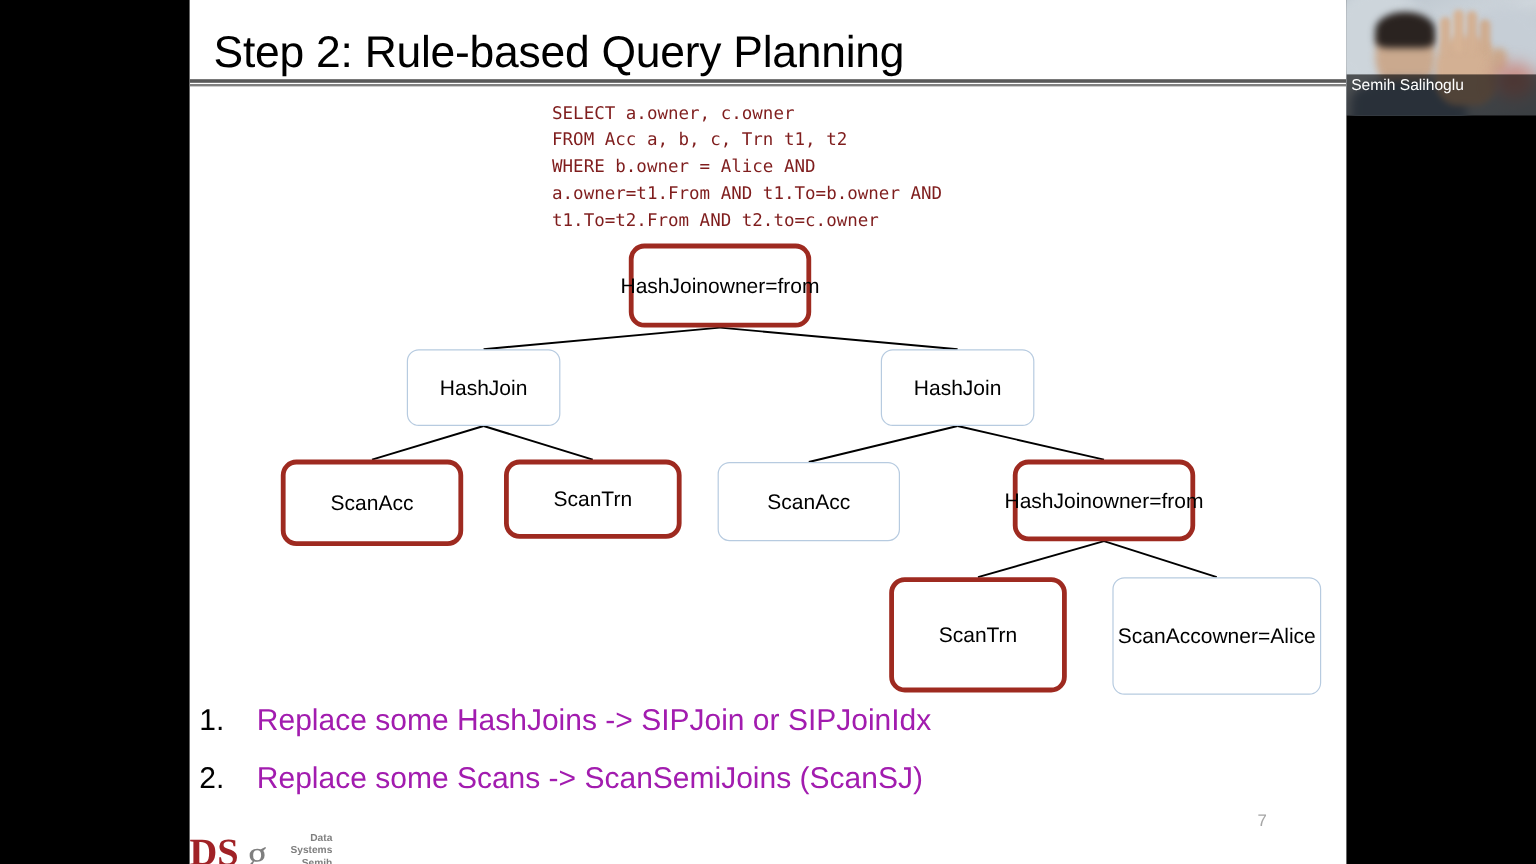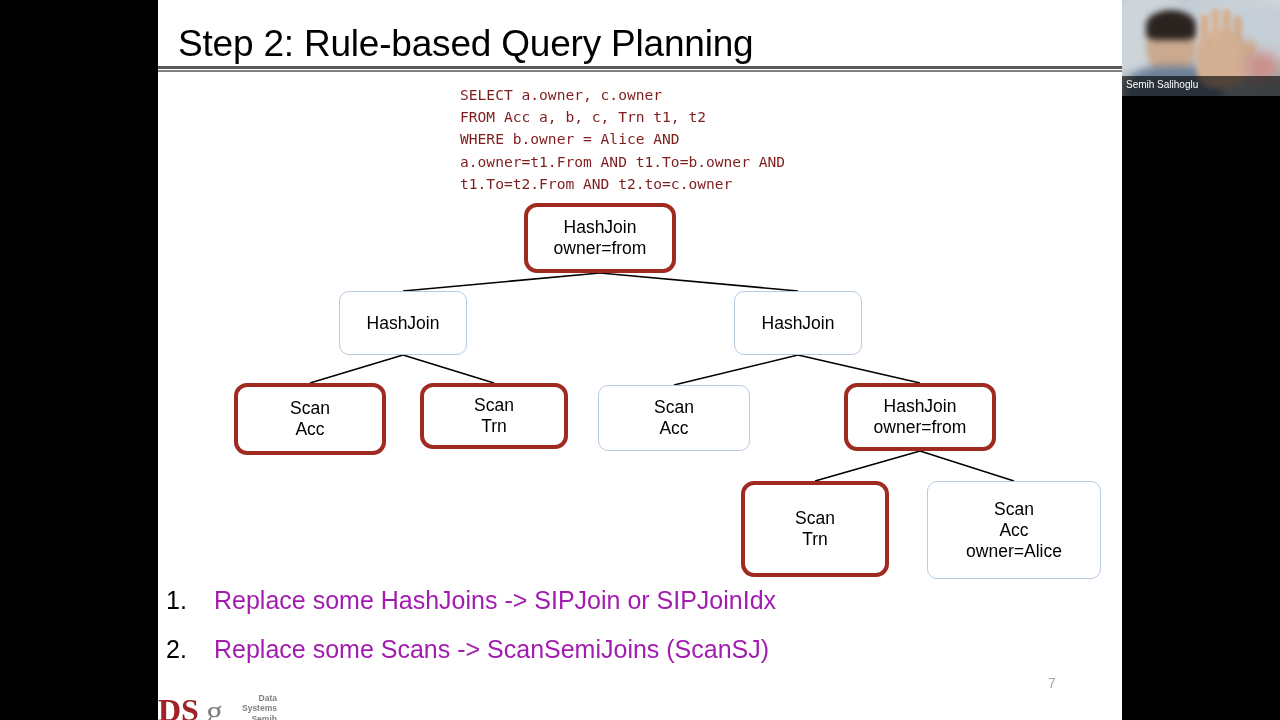--- a/index.html
+++ b/index.html
@@ -30,21 +30,21 @@
     font-family:"DejaVu Sans Mono","Liberation Mono",monospace;
     font-size:14.6px;line-height:22.2px;color:#7f1d1d;white-space:pre;
   }
 
   
   #tree{position:absolute;left:0;top:0;width:964px;height:720px;}
   #edges{position:absolute;left:0;top:0;width:964px;height:720px;}
 
   .node{
     position:absolute;box-sizing:border-box;background:#fff;
-    display:flex;flex-direction:column;align-items:center;justify-content:center;
+    display:flex;flex-direction:row;align-items:center;justify-content:center;
     font-size:17.5px;line-height:21px;color:#000;text-align:center;
     border-radius:11px;
   }
   .node.blue{border:1.4px solid #b7cbe0;border-radius:10px;}
   .node.red{border:4px solid #9e2a20;border-radius:13px;}
   .node span{display:block;white-space:nowrap;}
 
   
   #bullets{position:absolute;left:8px;top:586px;width:940px;}
   .bullet{display:flex;align-items:baseline;margin-bottom:20px;}
@@ -65,22 +65,22 @@
   }
 
   
   #cam{
     position:absolute;left:1122px;top:0;width:158px;height:96px;
     background:linear-gradient(160deg,#b9c3cc 0%,#cfd6dc 38%,#aeb7c0 70%,#9aa4ae 100%);
     overflow:hidden;
   }
   #cam .blur{position:absolute;border-radius:50%;filter:blur(5px);}
   #cam-name{
-    position:absolute;left:0;bottom:0;width:100%;height:20px;
-    background:rgba(0,0,0,.62);color:#fff;font-size:10px;line-height:17px;
+    position:absolute;left:0;bottom:0;width:100%;height:34px;
+    background:rgba(0,0,0,.62);color:#fff;font-size:13px;line-height:17px;
     padding-left:4px;box-sizing:border-box;white-space:nowrap;
     font-family:"Liberation Sans",sans-serif;
   }
 </style>
 </head>
 <body>
 
 <div id="stage">
 
   <div id="slide">

